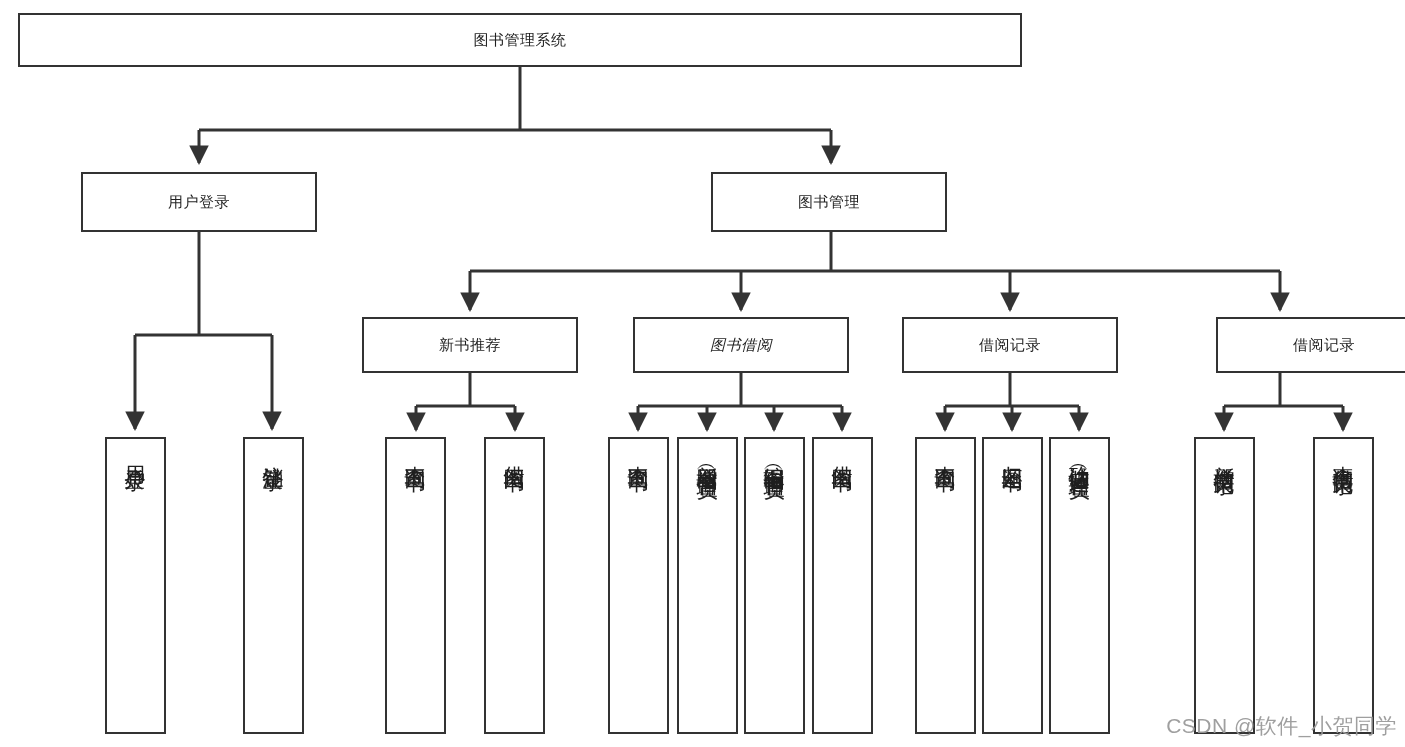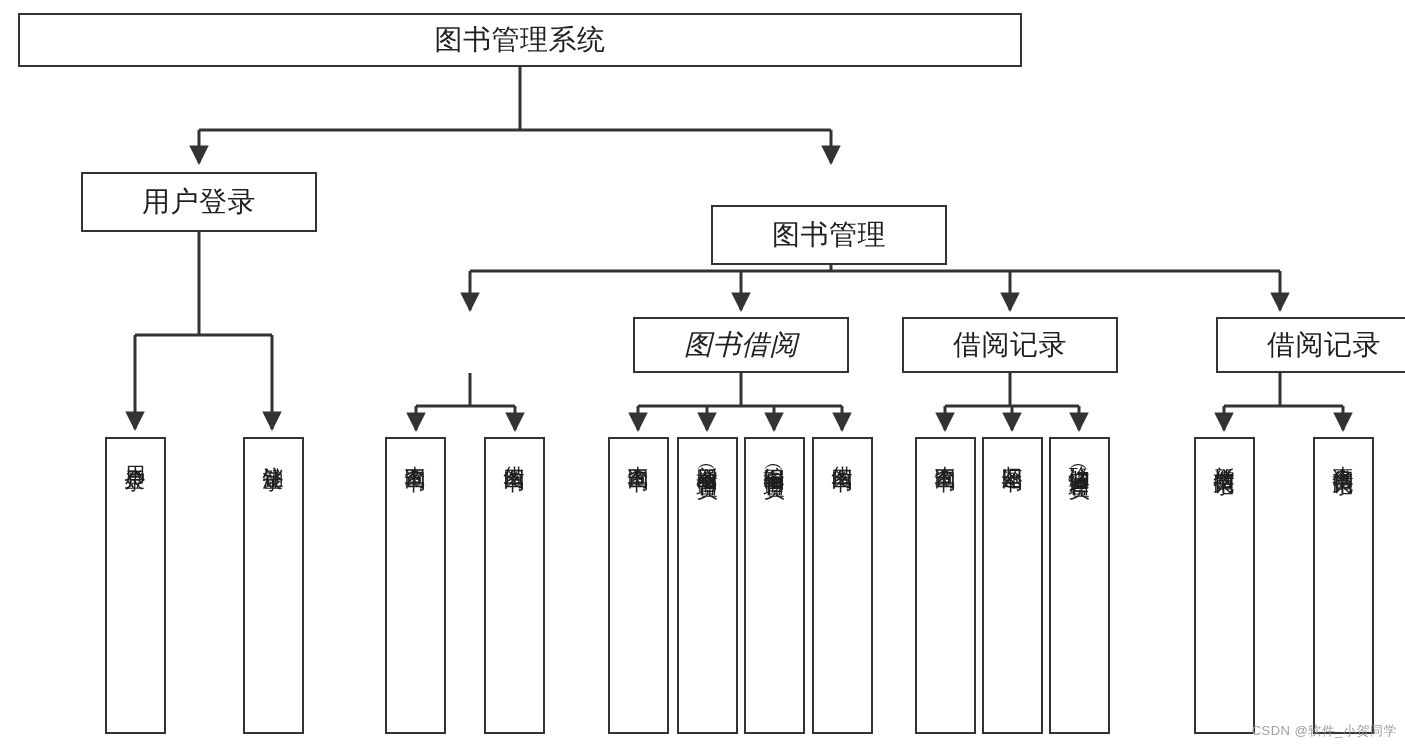--- a/index.html
+++ b/index.html
@@ -32,21 +32,21 @@
     position: absolute;
     box-sizing: border-box;
     background: #ffffff;
     border: 2px solid #333333;
     display: flex;
     align-items: center;
     justify-content: center;
     color: #1f1f1f;
   }
   .node .label {
-    font-size: 28px;
+    font-size: 15px;
     line-height: 1.28;
     letter-spacing: 0.5px;
     white-space: nowrap;
     color: #1f1f1f;
   }
   .node.vertical {
     align-items: flex-start;
     justify-content: center;
     padding-top: 10px;
   }
@@ -55,21 +55,21 @@
     text-orientation: upright;
     white-space: nowrap;
     letter-spacing: 2px;
     font-size: 21px;
     line-height: 1;
   }
   #watermark {
     position: absolute;
     right: 8px;
     bottom: 7px;
-    font-size: 13px;
+    font-size: 21px;
     color: #9a9a9a;
     opacity: 0.95;
     white-space: nowrap;
     letter-spacing: 0.5px;
   }
 </style>
 </head>
 <body>
 
 <div id="diagram-root">
@@ -124,24 +124,27 @@
     </g>
   </svg>
 
   <div class="node" style="left:18px; top:13px; width:1004px; height:54px;">
     <span class="label">图书管理系统</span>
   </div>
 
   <div class="node" style="left:81px; top:172px; width:236px; height:60px;">
     <span class="label">用户登录</span>
   </div>
-  <div class="node" style="left:711px; top:172px; width:236px; height:60px;margin-top:33px;">
+  <div class="node" style="left:711px; top:172px; width:236px; height:60px;">
     <span class="label">图书管理</span>
   </div>
 
+  <div class="node" style="left:362px; top:317px; width:216px; height:56px;">
+    <span class="label">新书推荐</span>
+  </div>
   <div class="node" style="left:633px; top:317px; width:216px; height:56px;font-style:italic;">
     <span class="label">图书借阅</span>
   </div>
   <div class="node" style="left:902px; top:317px; width:216px; height:56px;">
     <span class="label">借阅记录</span>
   </div>
   <div class="node" style="left:1172px; top:317px; width:216px; height:56px;margin-left:44px;">
     <span class="label">借阅记录</span>
   </div>
 

